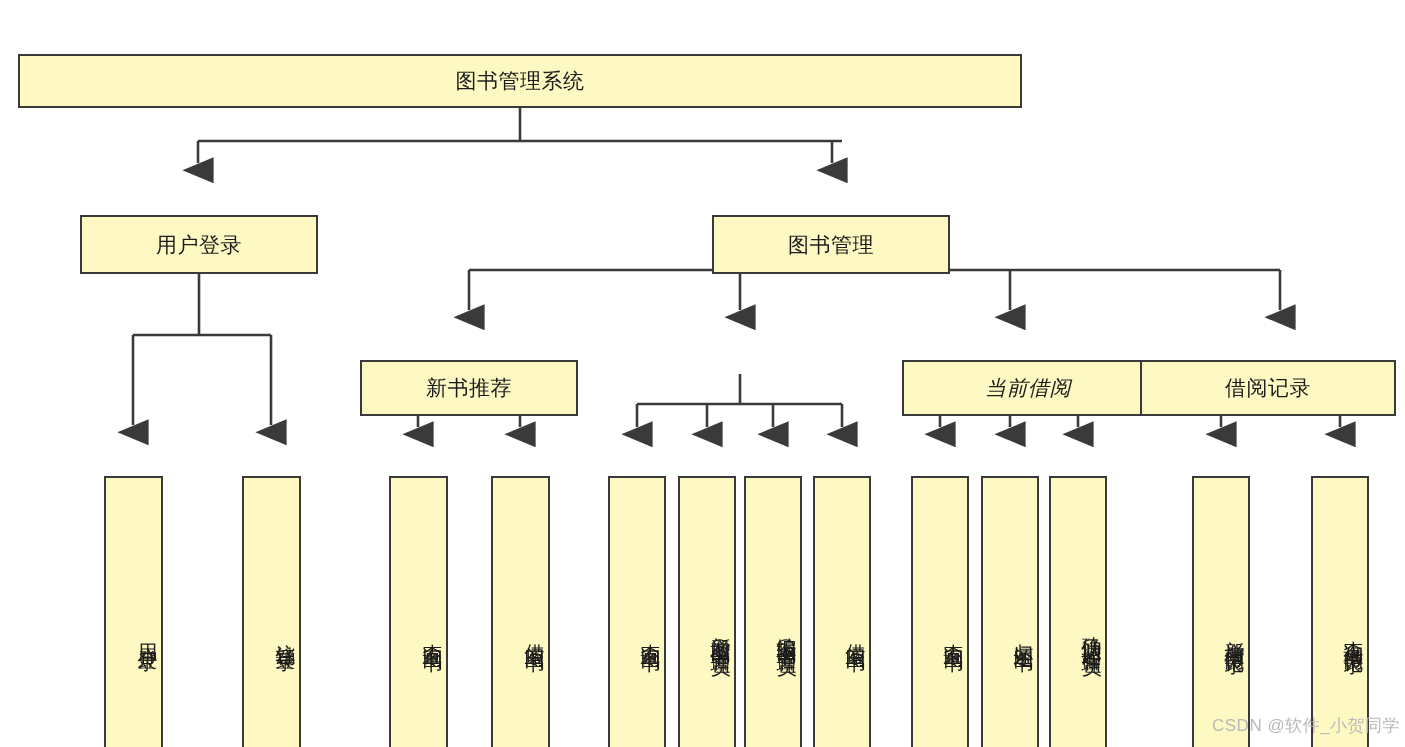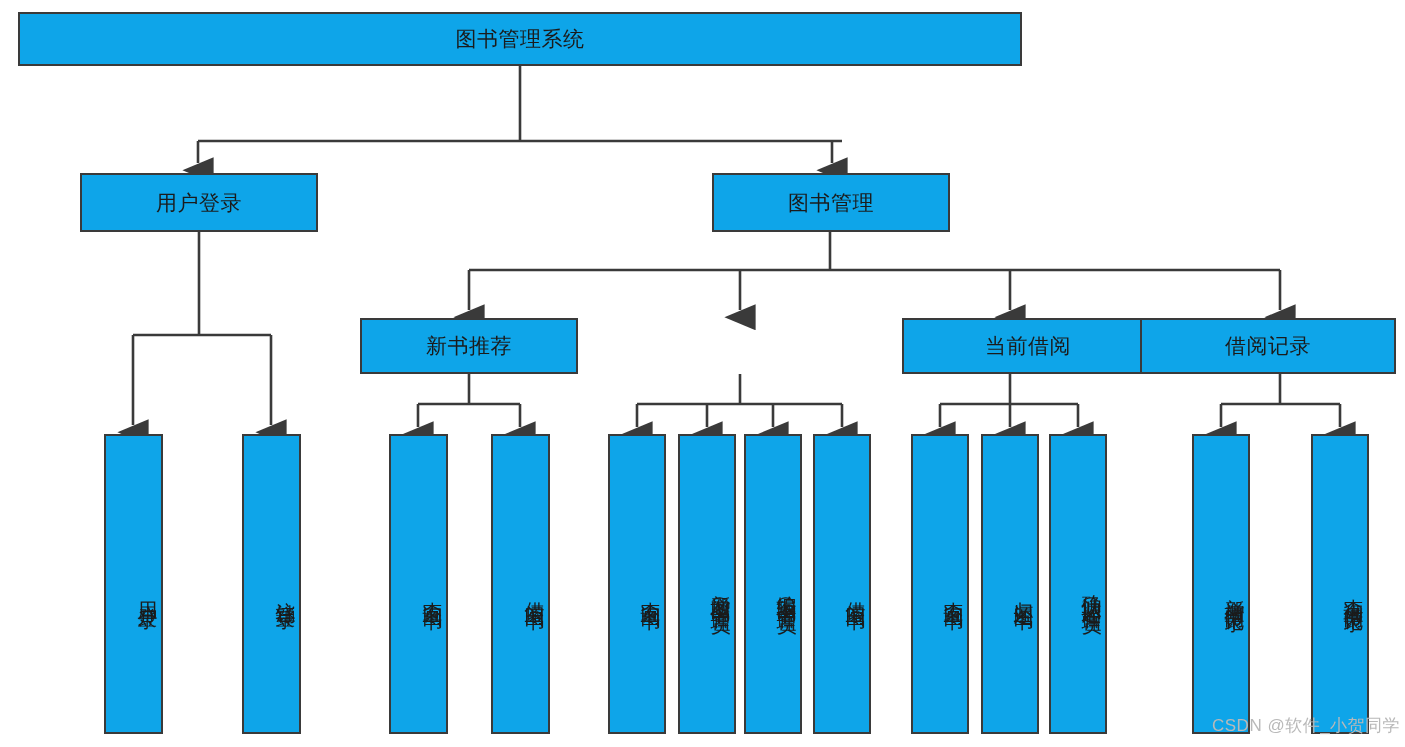--- a/index.html
+++ b/index.html
@@ -22,27 +22,28 @@
     left: 0;
     top: 0;
     width: 1405px;
     height: 747px;
     pointer-events: none;
   }
   .node {
     position: absolute;
     box-sizing: border-box;
     border: 2.5px solid #3a3a3a;
-    background: #0ea5e9;
+    background: #fef9c3;
     color: #1b1b1b;
     display: flex;
     align-items: center;
     justify-content: center;
     text-align: center;
     letter-spacing: 0.5px;
+    margin-top: 42px;
   }
   .node.h {
     font-size: 21px;
     line-height: 1.2;
   }
   .node.v {
     writing-mode: vertical-rl;
     text-orientation: upright;
     font-size: 20px;
     line-height: 1.35;
@@ -127,21 +128,21 @@
   <div class="node h" style="left:80px; top:173px; width:238px; height:59px;">
     <span class="node-label">用户登录</span>
   </div>
   <div class="node h" style="left:712px; top:173px; width:238px; height:59px;">
     <span class="node-label">图书管理</span>
   </div>
 
   <div class="node h" style="left:360px; top:318px; width:218px; height:56px;">
     <span class="node-label">新书推荐</span>
   </div>
-  <div class="node h" style="left:902px; top:318px; width:252px; height:56px;">
+  <div class="node h" style="left:902px; top:318px; width:252px; height:56px;font-style:italic;">
     <span class="node-label">当前借阅</span>
   </div>
   <div class="node h" style="left:1140px; top:318px; width:256px; height:56px;">
     <span class="node-label">借阅记录</span>
   </div>
 
   <div class="node v" style="left:104px; top:434px; width:59px; height:300px;">
     <span class="node-label">用户登录</span>
   </div>
   <div class="node v" style="left:242px; top:434px; width:59px; height:300px;">

